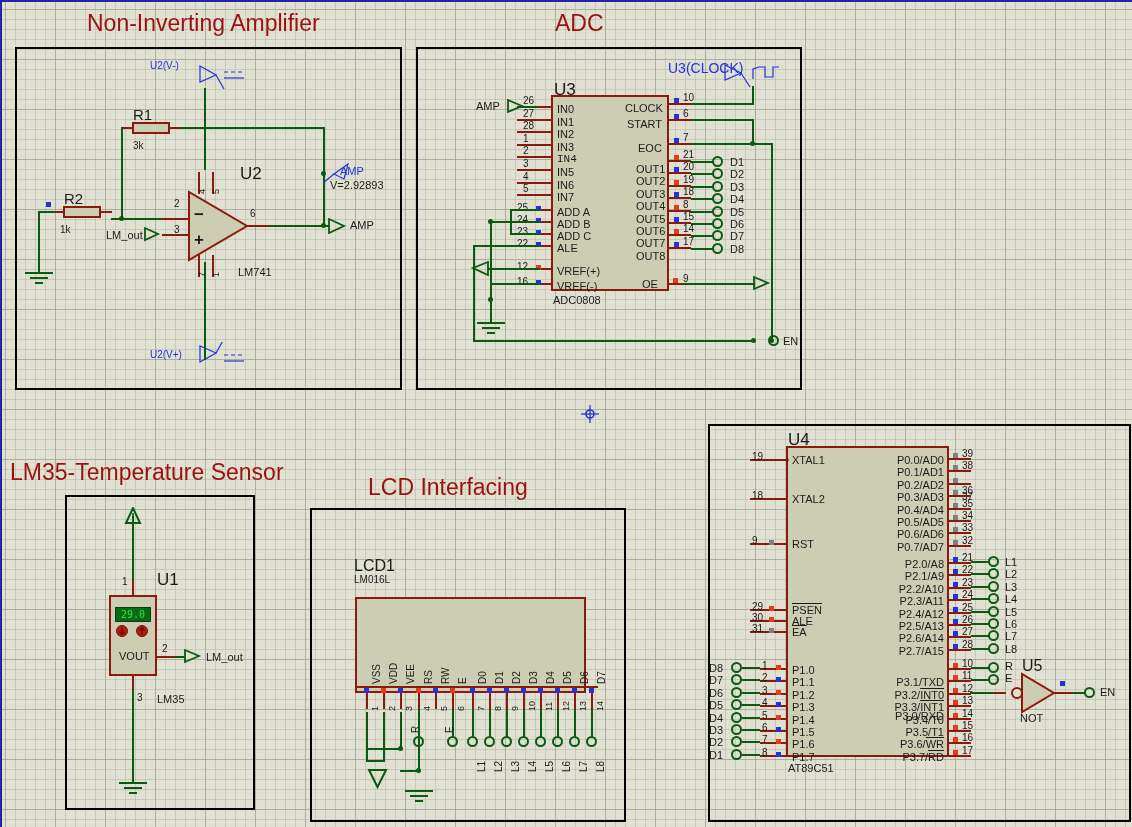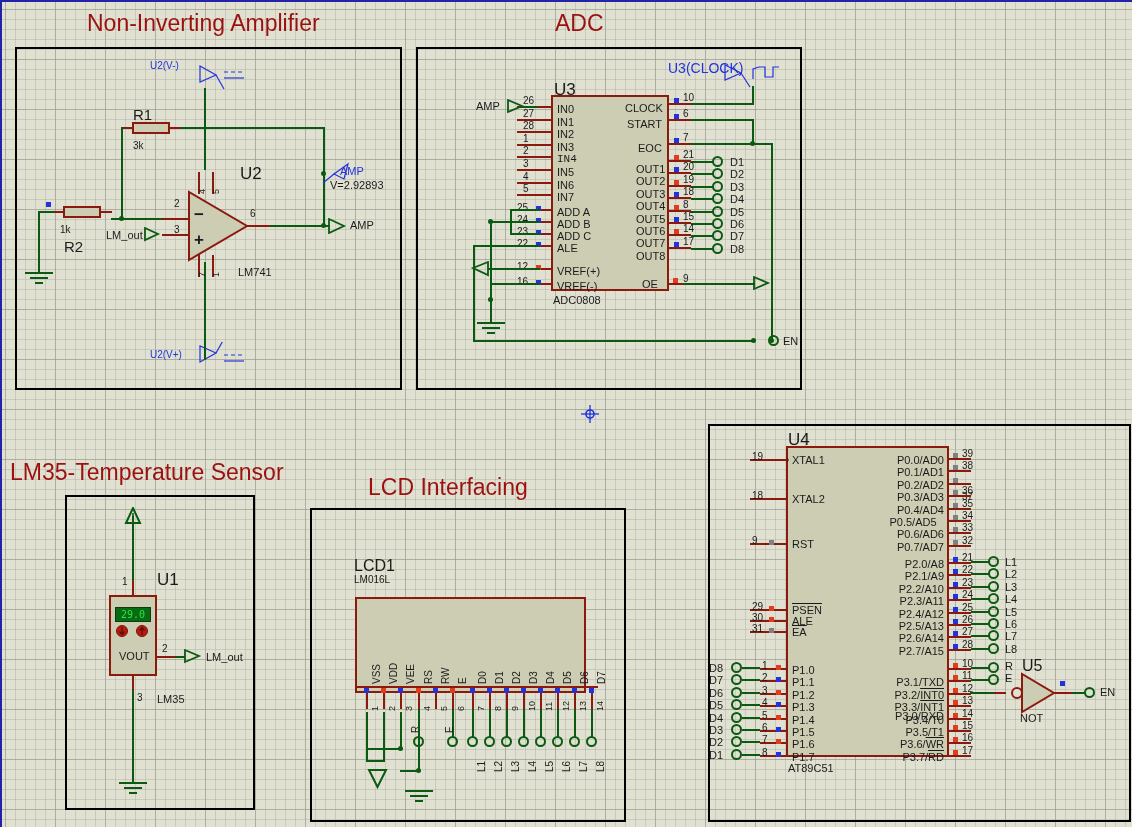--- a/index.html
+++ b/index.html
@@ -139,21 +139,21 @@
 
   <div class="reflbl" style="left:131px;top:104px;">R1</div>
   <div class="smlbl" style="left:131px;top:138px;">3k</div>
   <div class="resbody" style="left:130px;top:120px;width:38px;height:12px;"></div>
   <div class="rw rwh" style="left:119px;top:125px;width:13px;"></div>
   <div class="rw rwh" style="left:166px;top:125px;width:13px;"></div>
   <div class="w wh" style="left:178px;top:125px;width:145px;"></div>
   <div class="w wv" style="left:321px;top:125px;height:98px;"></div>
   <div class="w wv" style="left:119px;top:125px;height:92px;"></div>
 
-  <div class="reflbl" style="left:62px;top:188px;margin-top:48px;">R2</div>
+  <div class="reflbl" style="left:62px;top:188px;">R2</div>
   <div class="smlbl" style="left:58px;top:222px;">1k</div>
   <div class="resbody" style="left:61px;top:204px;width:38px;height:12px;"></div>
   <div class="rw rwh" style="left:50px;top:209px;width:13px;"></div>
   <div class="rw rwh" style="left:97px;top:209px;width:13px;"></div>
   <div class="sq sqb" style="left:44px;top:200px;"></div>
   <div class="w wh" style="left:109px;top:216px;width:78px;"></div>
   <div class="w wv" style="left:36px;top:209px;height:63px;"></div>
   <div class="w wh" style="left:36px;top:209px;width:16px;"></div>
   <div class="junc" style="left:117px;top:214px;"></div>
 
@@ -652,21 +652,21 @@
       <div class="sq sqg" style="left:951px;top:488.2px;"></div>
       <div class="pinnum" style="left:960px;top:483.2px;">36</div>
       <div class="pinlbl" style="left:880px;top:489.2px;text-align:right;width:62px;">P0.3/AD3</div>
       <div class="rw rwh" style="left:947px;top:505.6px;width:22px;"></div>
       <div class="sq sqg" style="left:951px;top:500.6px;"></div>
       <div class="pinnum" style="left:960px;top:495.6px;">35</div>
       <div class="pinlbl" style="left:880px;top:501.6px;text-align:right;width:62px;">P0.4/AD4</div>
       <div class="rw rwh" style="left:947px;top:518px;width:22px;"></div>
       <div class="sq sqg" style="left:951px;top:513px;"></div>
       <div class="pinnum" style="left:960px;top:508px;">34</div>
-      <div class="pinlbl" style="left:880px;top:514px;text-align:center;width:62px;">P0.5/AD5</div>
+      <div class="pinlbl" style="left:880px;top:514px;text-align:right;width:62px;">P0.5/AD5</div>
       <div class="rw rwh" style="left:947px;top:530.4px;width:22px;"></div>
       <div class="sq sqg" style="left:951px;top:525.4px;"></div>
       <div class="pinnum" style="left:960px;top:520.4px;">33</div>
       <div class="pinlbl" style="left:880px;top:526.4px;text-align:right;width:62px;">P0.6/AD6</div>
       <div class="rw rwh" style="left:947px;top:542.8px;width:22px;"></div>
       <div class="sq sqg" style="left:951px;top:537.8px;"></div>
       <div class="pinnum" style="left:960px;top:532.8px;">32</div>
       <div class="pinlbl" style="left:880px;top:538.8px;text-align:right;width:62px;">P0.7/AD7</div>
     </div>
   <div id="mcu-p2">

